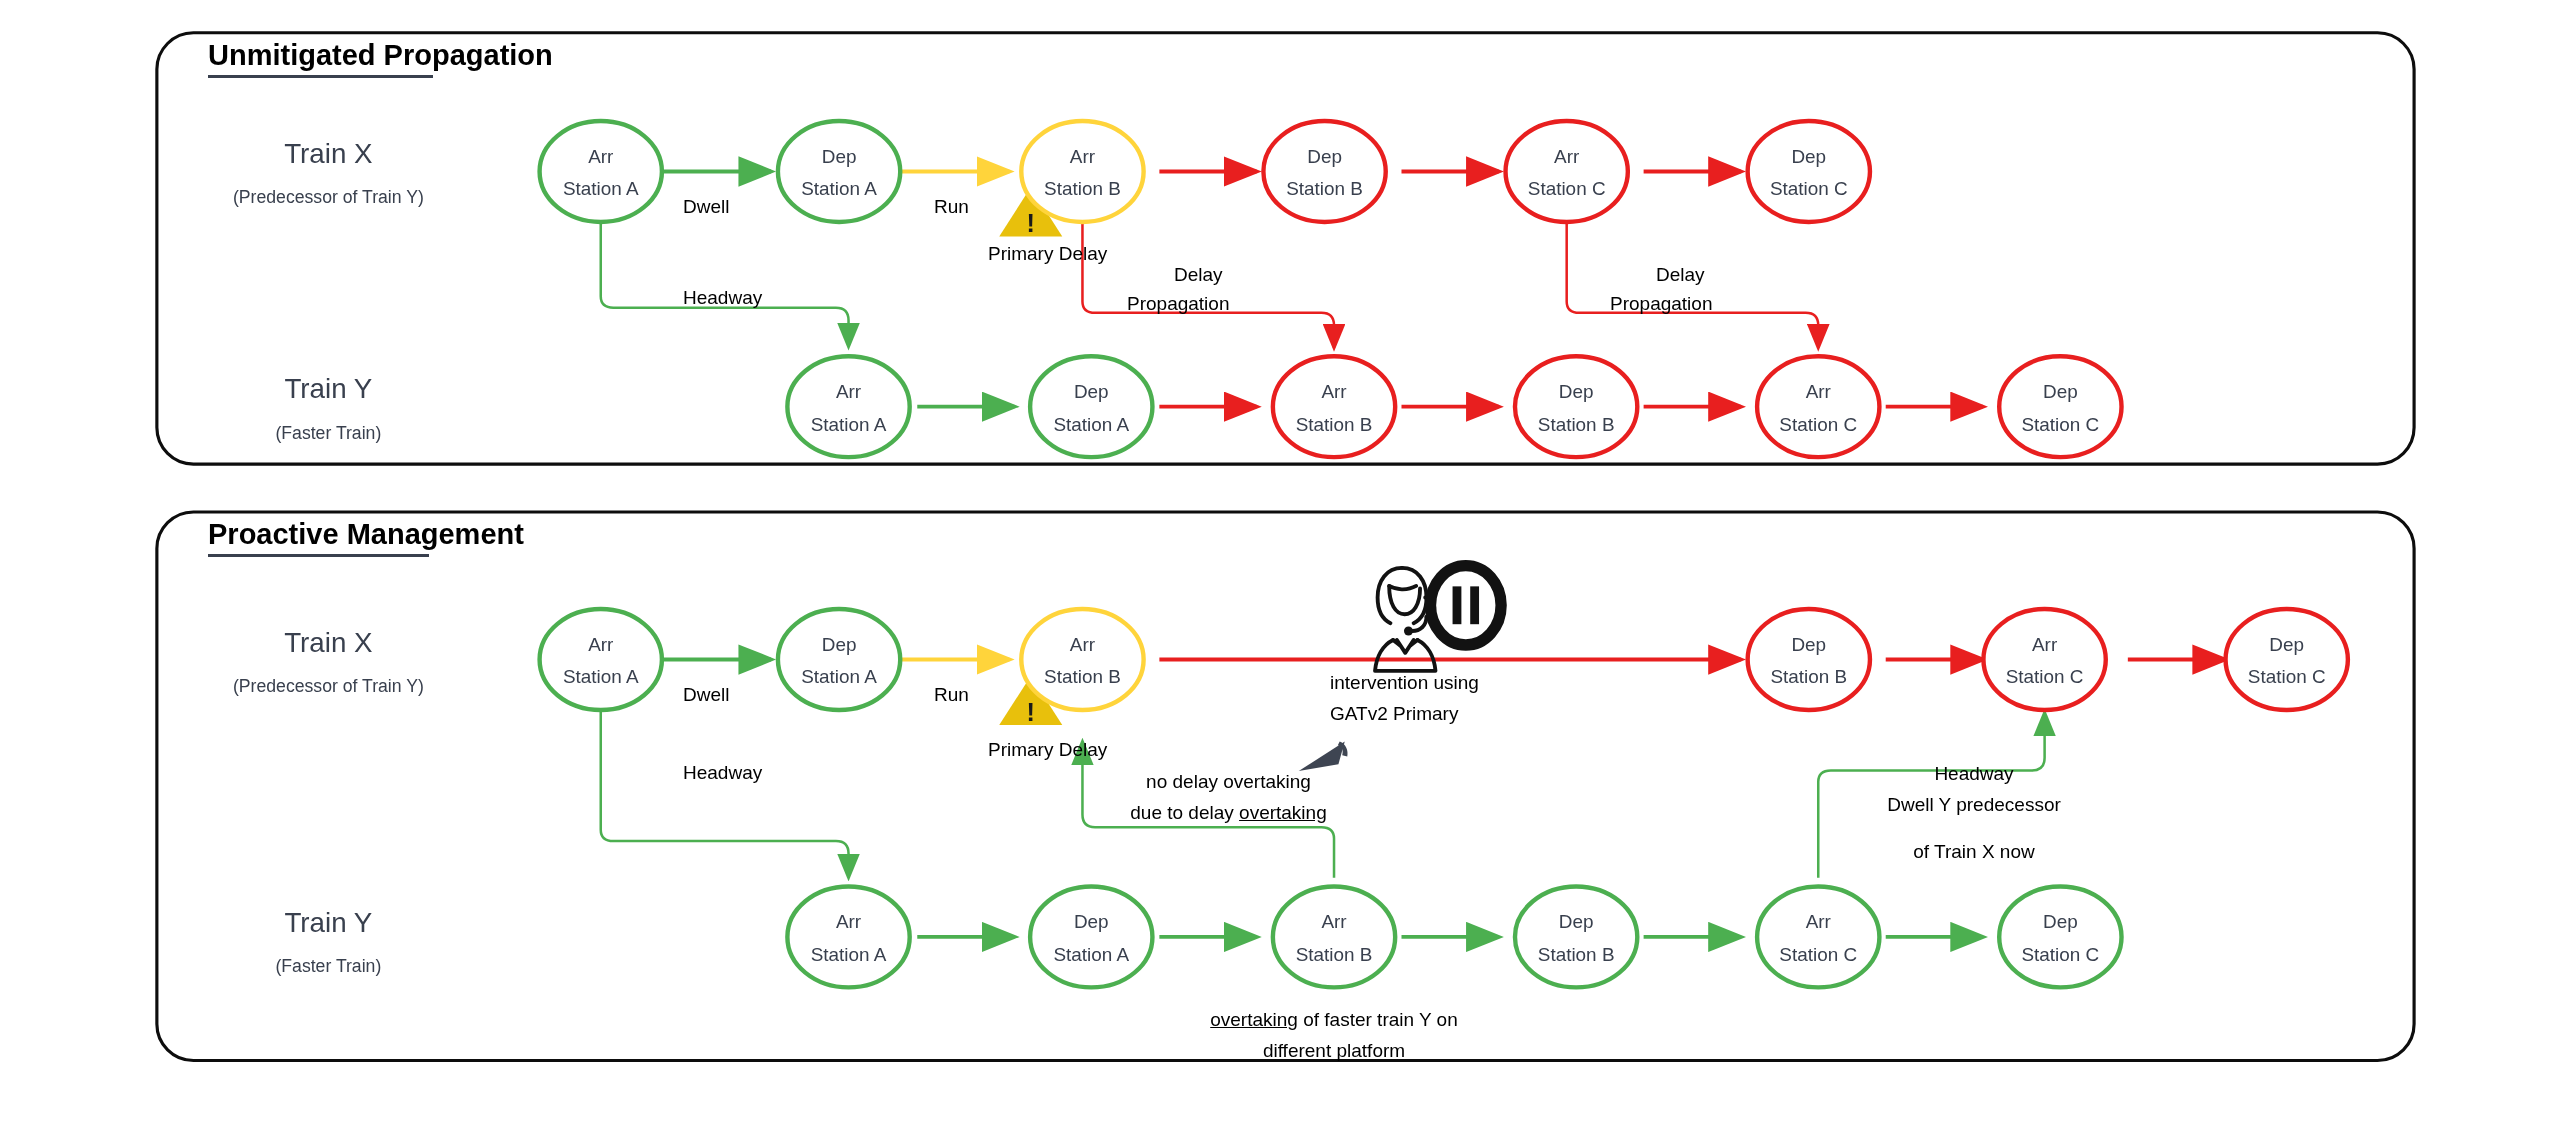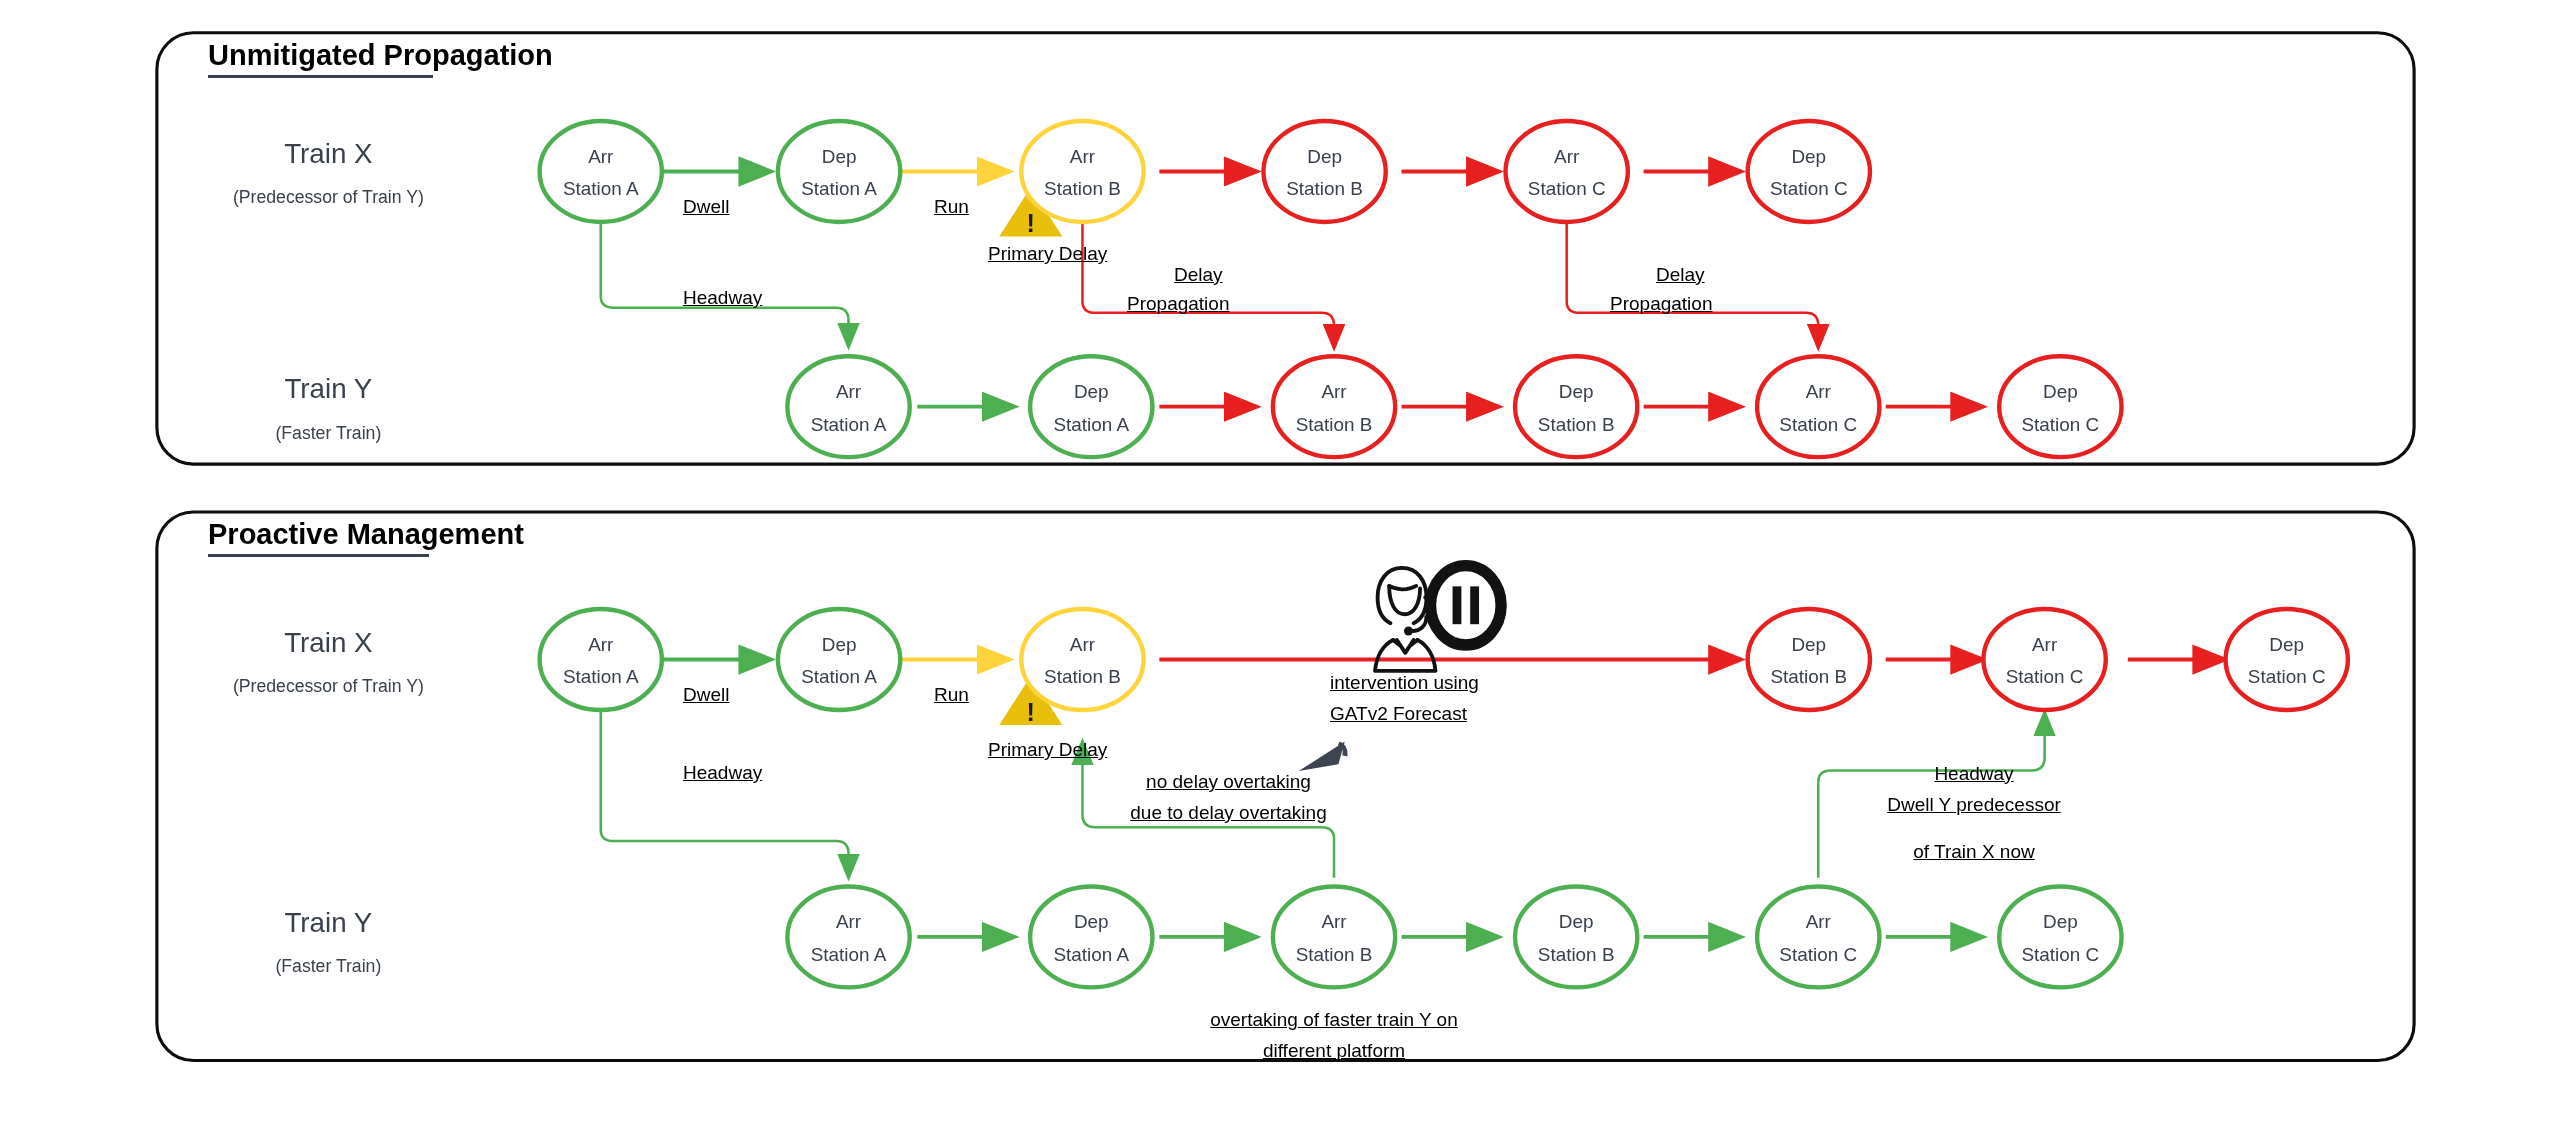--- a/index.html
+++ b/index.html
@@ -10,21 +10,21 @@
   .node-ell{fill:#ffffff;stroke-width:7;}
   .n-green{stroke:#4caf50;}
   .n-red{stroke:#e81f1f;}
   .n-yellow{stroke:#ffd43b;}
   .node-text{font-family:"Liberation Sans",sans-serif;font-size:30px;fill:#39404e;text-anchor:middle;}
   .edge{fill:none;stroke-width:6;}
   .e-green{stroke:#4caf50;}
   .e-red{stroke:#e81f1f;}
   .e-yellow{stroke:#ffd43b;}
   .thin{stroke-width:4;}
-  .lbl{font-family:"Liberation Sans",sans-serif;font-size:19px;fill:#39404e;text-decoration:underline;}
+  .lbl{font-family:"Liberation Sans",sans-serif;font-size:19px;fill:#39404e;}
   .panel-title{font-family:"Liberation Sans",sans-serif;font-size:29px;font-weight:bold;fill:#39404e;}
   .train-name{font-family:"Liberation Sans",sans-serif;font-size:44px;fill:#39404e;text-anchor:middle;}
   .train-sub{font-family:"Liberation Sans",sans-serif;font-size:28px;fill:#39404e;text-anchor:middle;}
   .warn-tri{fill:#e8c00c;}
   .warn-bang{font-family:"Liberation Sans",sans-serif;font-size:40px;font-weight:bold;fill:#1a1a1a;text-anchor:middle;}
   .op-ink{fill:none;stroke:#121212;stroke-width:6;stroke-linecap:round;stroke-linejoin:round;}
   .op-fill{fill:#121212;}
   .cursor{fill:#3e4552;}
 </style>
 </head>
@@ -289,21 +289,21 @@
 <div class="lbl" style="position:absolute;left:1656px;top:264px;">Delay</div>
 <div class="lbl" style="position:absolute;left:1610px;top:293px;">Propagation</div>
 
 <div class="lbl" style="position:absolute;left:683px;top:684px;">Dwell</div>
 <div class="lbl" style="position:absolute;left:934px;top:684px;">Run</div>
 <div class="lbl" style="position:absolute;left:683px;top:762px;">Headway</div>
 <div class="lbl" style="position:absolute;left:988px;top:739px;">Primary Delay</div>
 
 <div style="position:absolute;left:1330px;top:672px;width:265px;text-align:left;">
   <div class="lbl">intervention using</div>
-  <div class="lbl" style="margin-top:8.8px;">GATv2 Forecast</div>
+  <div class="lbl" style="margin-top:8.8px;">GATv2 Primary</div>
 </div>
 
 <div style="position:absolute;left:1096px;top:771px;width:265px;text-align:center;">
   <div class="lbl">no delay overtaking</div>
   <div style="margin-top:8.8px;">
     <span class="lbl">due to delay </span><span class="lbl" style="text-decoration:underline;">overtaking</span>
   </div>
 </div>
 
 <div style="position:absolute;left:1835px;top:763px;width:278px;text-align:center;">

